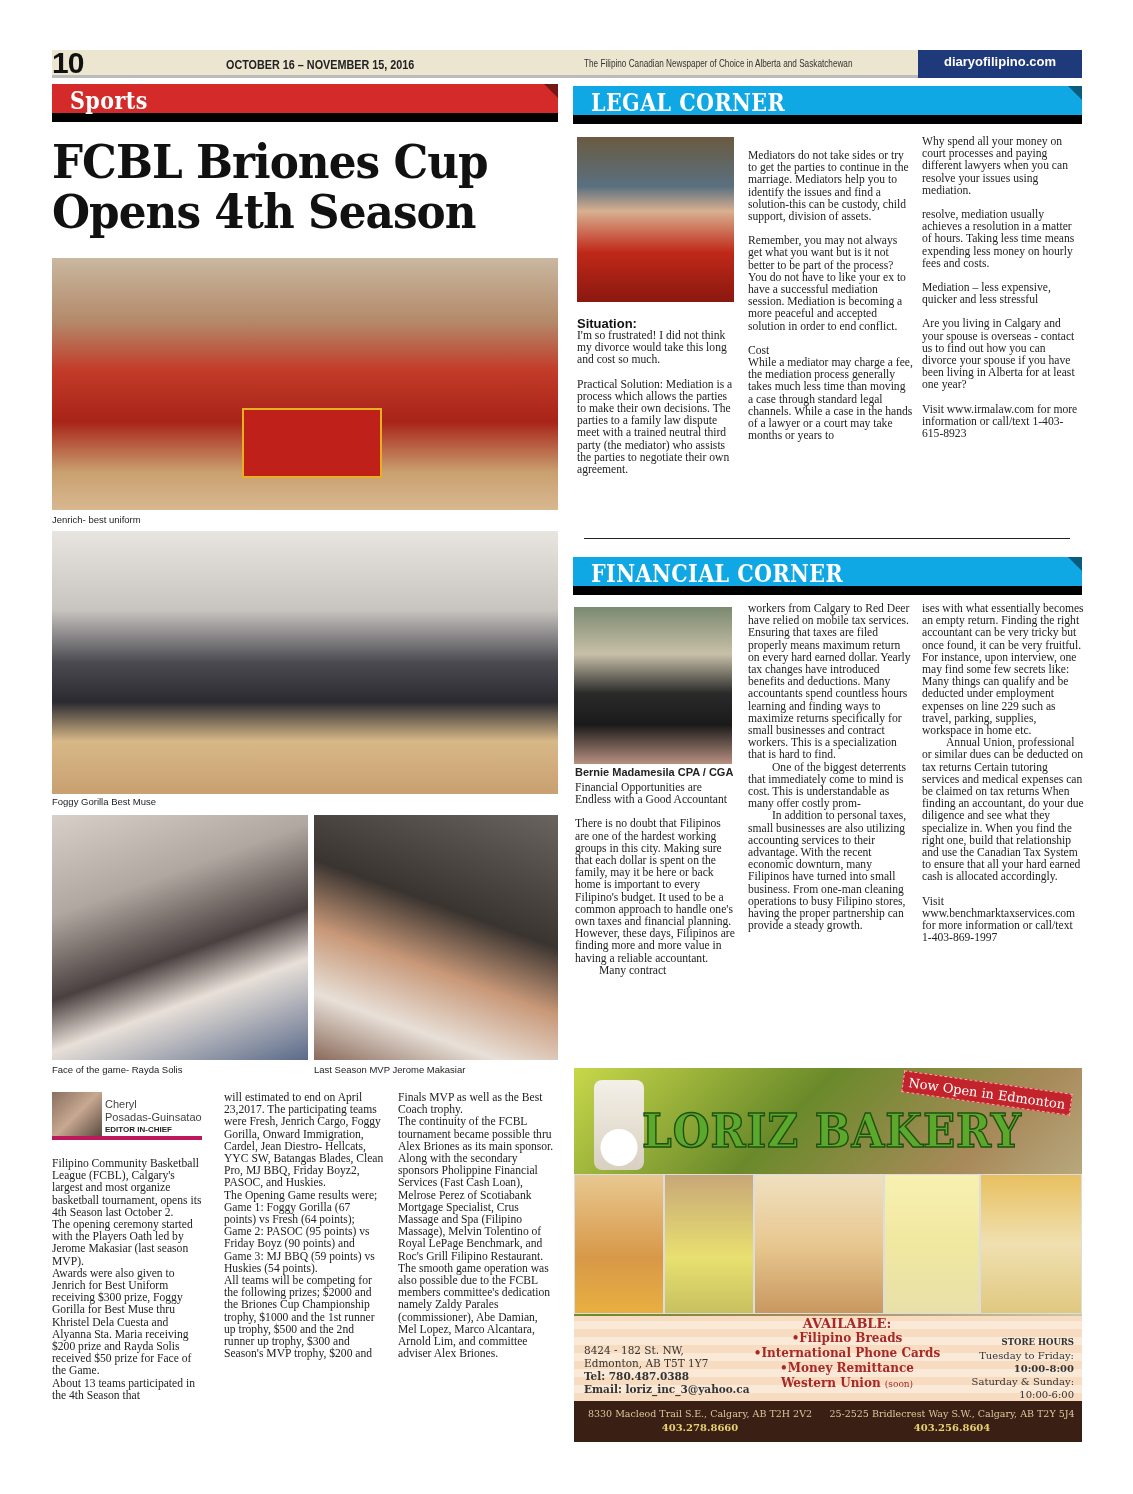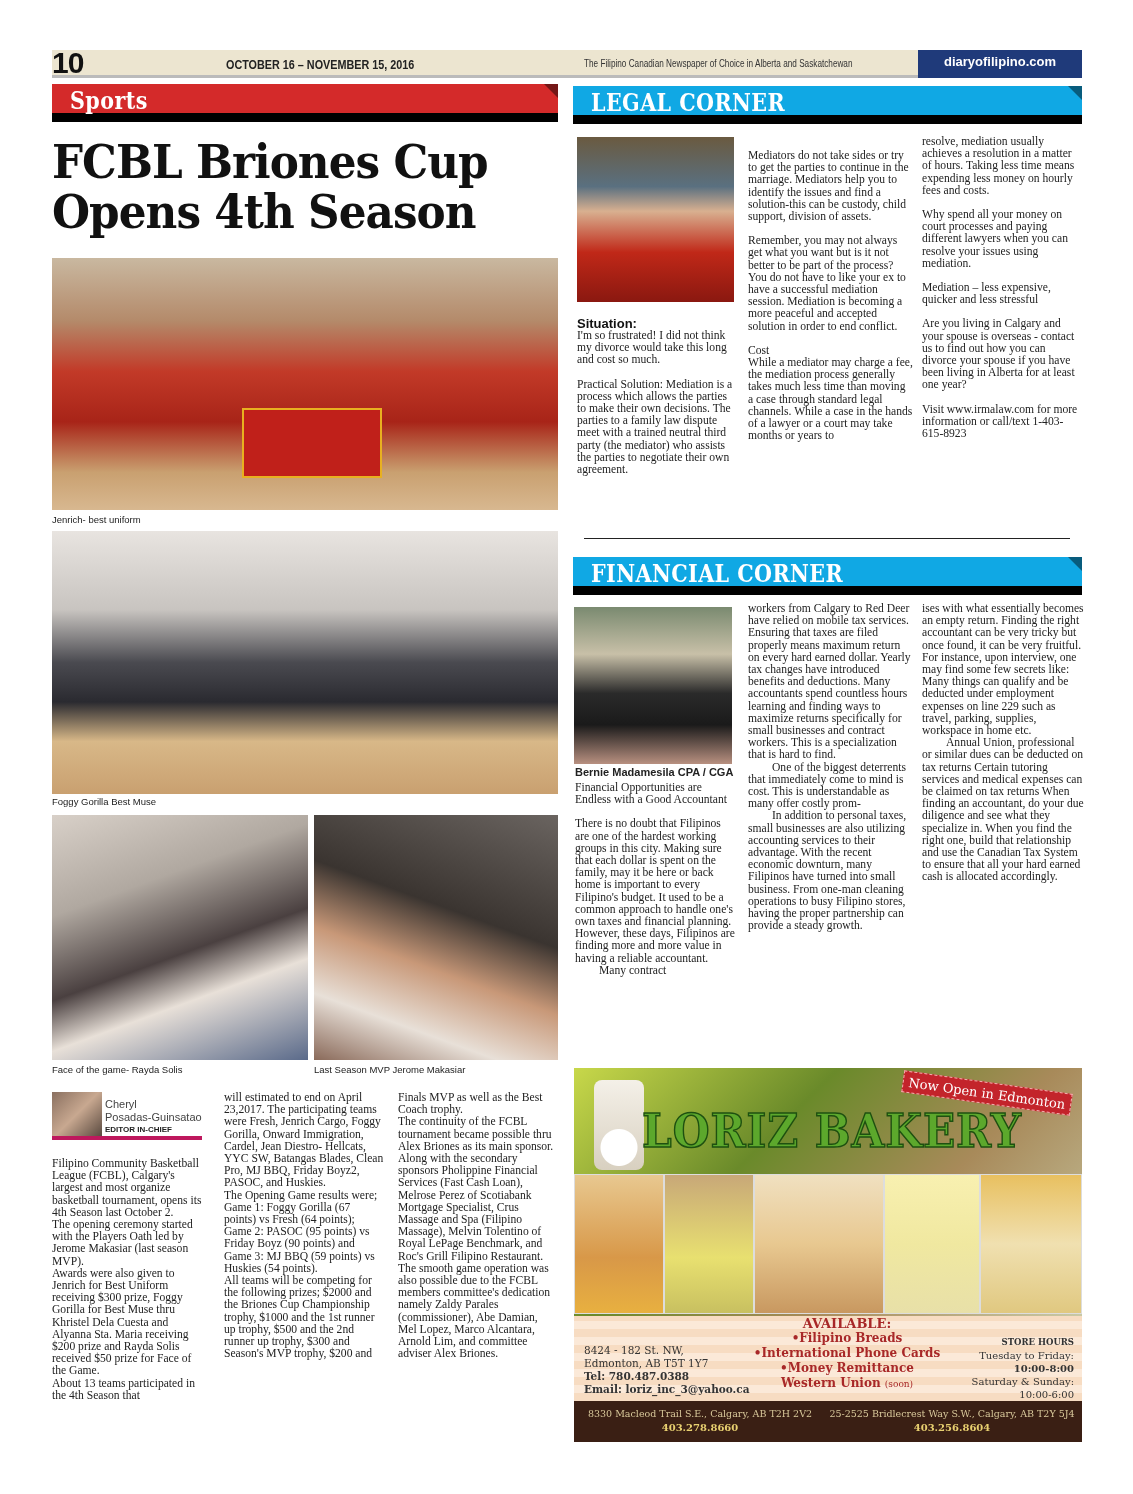--- a/index.html
+++ b/index.html
@@ -100,22 +100,22 @@
   <p>I'm so frustrated! I did not think my divorce would take this long and cost so much.</p>
   <p class="nm">Practical Solution: Mediation is a process which allows the parties to make their own decisions. The parties to a family law dispute meet with a trained neutral third party (the mediator) who assists the parties to negotiate their own agreement.</p>
 </div>
 <div class="abs col" style="left:748px;top:150px;width:165px">
   <p>Mediators do not take sides or try to get the parties to continue in the marriage. Mediators help you to identify the issues and find a solution-this can be custody, child support, division of assets.</p>
   <p>Remember, you may not always get what you want but is it not better to be part of the process? You do not have to like your ex to have a successful mediation session. Mediation is becoming a more peaceful and accepted solution in order to end conflict.</p>
   <p class="nm" style="white-space:pre-line">Cost
 While a mediator may charge a fee, the mediation process generally takes much less time than moving a case through standard legal channels. While a case in the hands of a lawyer or a court may take months or years to</p>
 </div>
 <div class="abs col" style="left:922px;top:136px;width:160px">
+  <p>Why spend all your money on court processes and paying different lawyers when you can resolve your issues using mediation.</p>
   <p>resolve, mediation usually achieves a resolution in a matter of hours. Taking less time means expending less money on hourly fees and costs.</p>
-  <p>Why spend all your money on court processes and paying different lawyers when you can resolve your issues using mediation.</p>
   <p>Mediation – less expensive, quicker and less stressful</p>
   <p>Are you living in Calgary and your spouse is overseas - contact us to find out how you can divorce your spouse if you have been living in Alberta for at least one year?</p>
   <p>Visit www.irmalaw.com for more information or call/text 1-403-615-8923</p>
 </div>
 <div class="abs rule" style="left:584px;top:538px;width:486px;height:1px"></div>
 
 <div class="abs photo" style="left:574px;top:607px;width:158px;height:157px;background:linear-gradient(180deg,#7a8a70 0%,#c8c0a8 30%,#2a2a2a 55%,#1a1a1a 75%,#b89080 100%)"></div>
 <div class="abs cap" style="left:575px;top:766px;font-weight:bold;font-size:11px">Bernie Madamesila  CPA / CGA</div>
 <div class="abs col" style="left:575px;top:782px;width:160px">
   <p>Financial Opportunities are Endless with a Good Accountant</p>
@@ -123,20 +123,21 @@
   <p class="nm ind">Many contract</p>
 </div>
 <div class="abs col" style="left:748px;top:603px;width:165px">
   <p class="nm">workers from Calgary to Red Deer have relied on mobile tax services. Ensuring that taxes are filed properly means maximum return on every hard earned dollar. Yearly tax changes have introduced benefits and deductions. Many accountants spend countless hours learning and finding ways to maximize returns specifically for small businesses and contract workers. This is a specialization that is hard to find.</p>
   <p class="nm ind">One of the biggest deterrents that immediately come to mind is cost. This is understandable as many offer costly prom-</p>
   <p class="nm ind">In addition to personal taxes, small businesses are also utilizing accounting services to their advantage. With the recent economic downturn, many Filipinos have turned into small business. From one-man cleaning operations to busy Filipino stores, having the proper partnership can provide a steady growth.</p>
 </div>
 <div class="abs col" style="left:922px;top:603px;width:162px">
   <p class="nm">ises with what essentially becomes an empty return. Finding the right accountant can be very tricky but once found, it can be very fruitful. For instance, upon interview, one may find some few secrets like: Many things can qualify and be deducted under employment expenses on line 229 such as travel, parking, supplies, workspace in home etc.</p>
   <p class="ind">Annual Union, professional or similar dues can be deducted on tax returns Certain tutoring services and medical expenses can be claimed on tax returns When finding an accountant, do your due diligence and see what they specialize in. When you find the right one, build that relationship and use the Canadian Tax System to ensure that all your hard earned cash is allocated accordingly.</p>
+  <p class="nm">Visit www.benchmarktaxservices.com for more information or call/text 1-403-869-1997</p>
 </div>
 
 <div class="abs ad">
   <div style="position:absolute;left:20px;top:12px;width:50px;height:90px;background:radial-gradient(circle at 50% 75%,#fff 0 18px,transparent 19px),linear-gradient(#f4f0e8,#d8d0c0);border-radius:8px"></div>
   <div class="ribbon">Now Open in Edmonton</div>
   <div class="ad-title">LORIZ BAKERY</div>
   <div class="food" style="left:0;width:90px;background:linear-gradient(#e8c890,#d89848 60%,#e8b040)"></div>
   <div class="food" style="left:90px;width:90px;background:linear-gradient(#c8a878,#e8e070 60%,#c8c060)"></div>
   <div class="food" style="left:180px;width:130px;background:linear-gradient(#f0e0c0,#e8c890 50%,#c89860)"></div>
   <div class="food" style="left:310px;width:96px;background:linear-gradient(#f8f0b0,#f0e8a0 50%,#e8e0a8)"></div>

